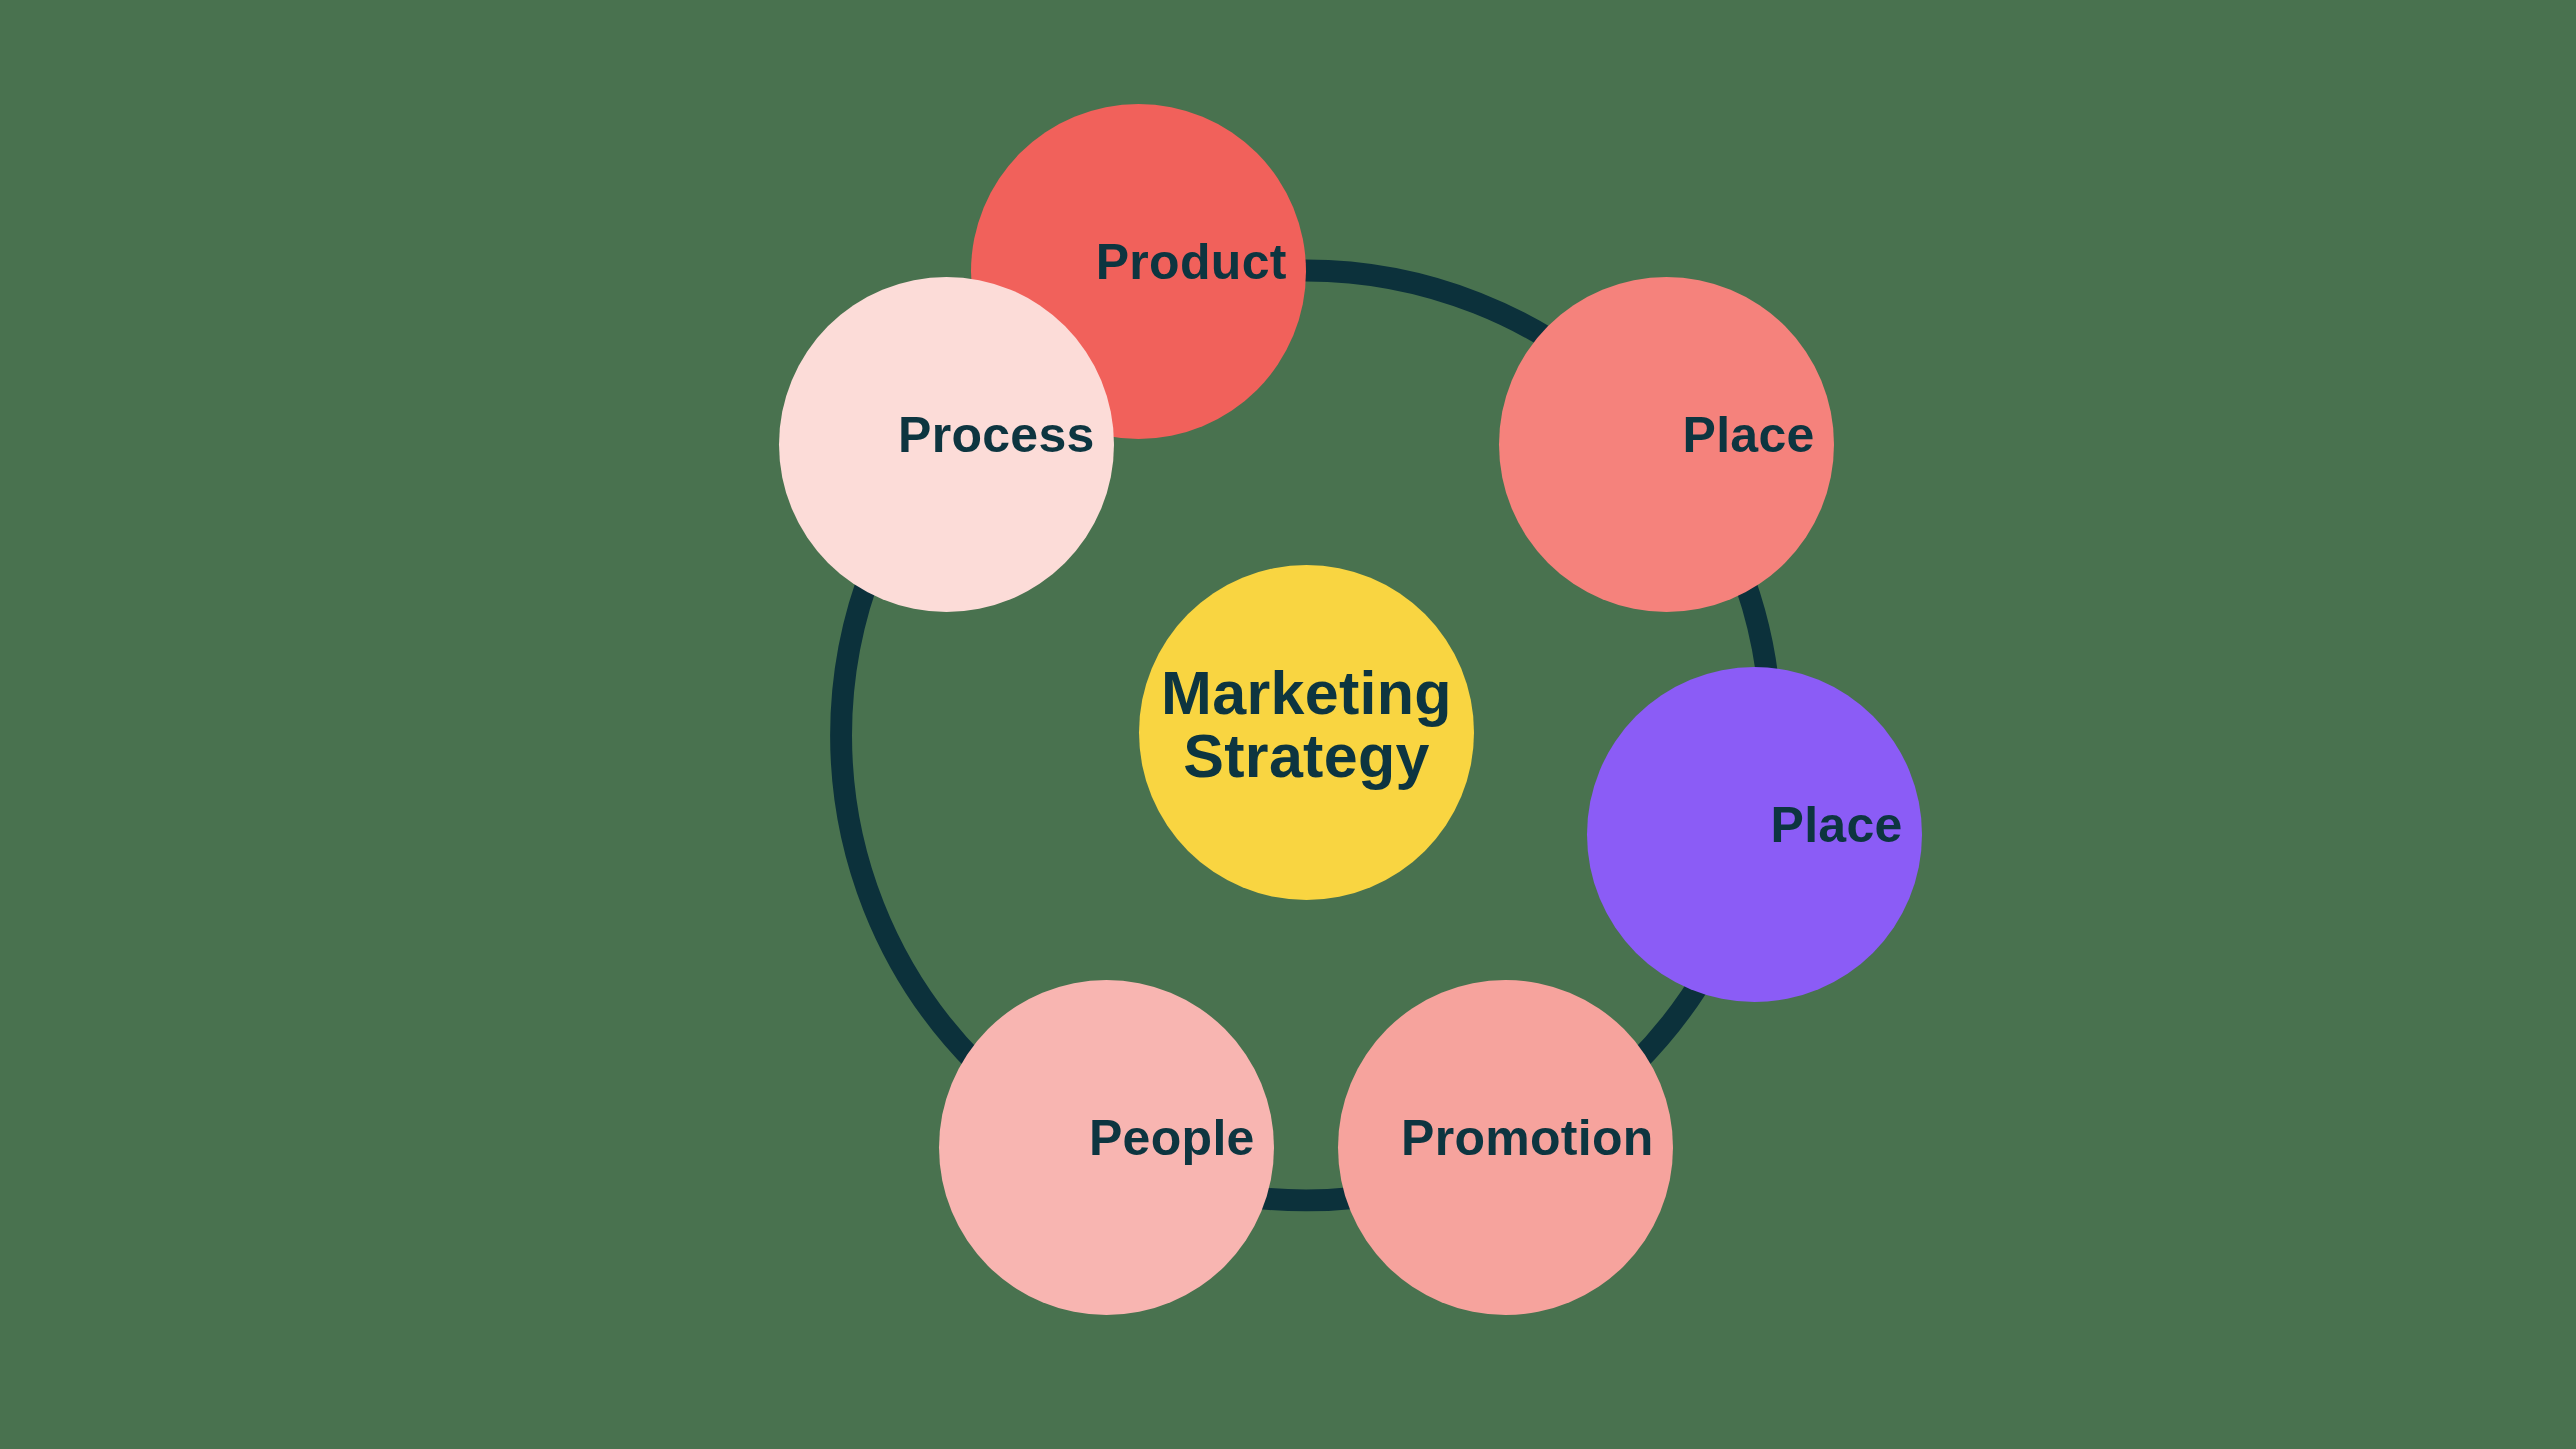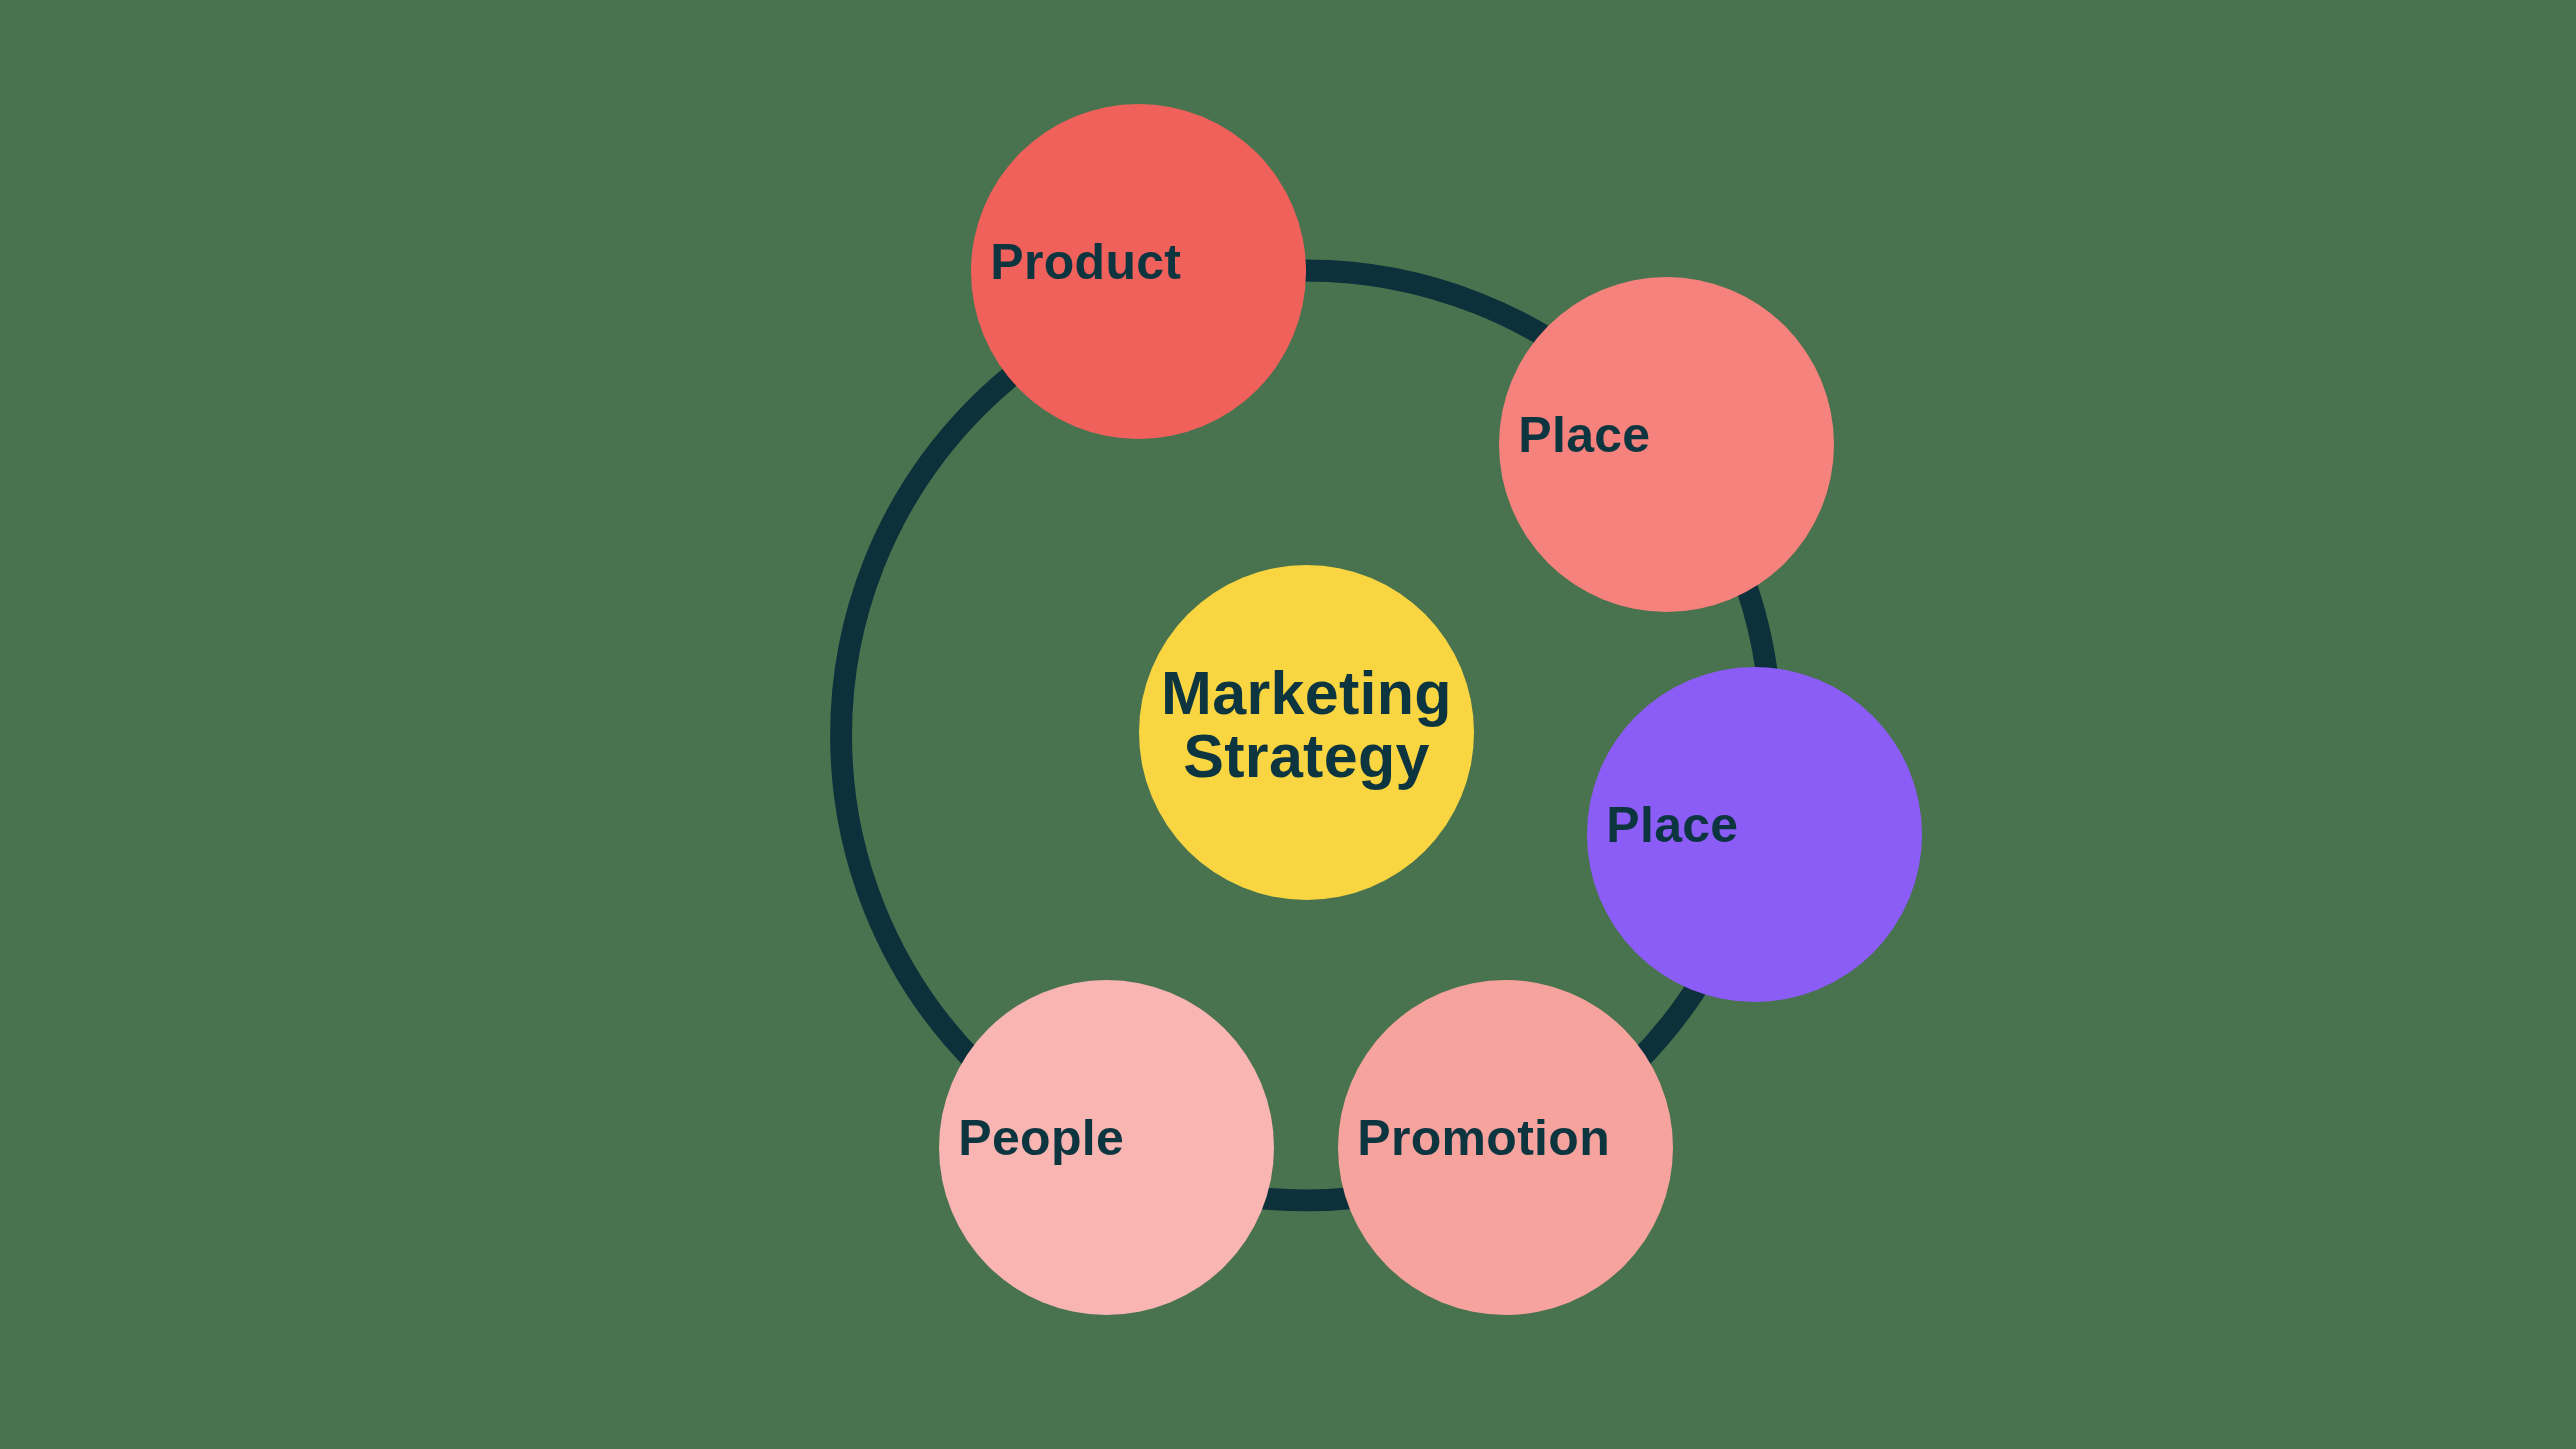--- a/index.html
+++ b/index.html
@@ -20,21 +20,21 @@
     position: absolute;
     left: 0; top: 0;
     width: 2576px;
     height: 1449px;
   }
   .node {
     position: absolute;
     border-radius: 50%;
     display: flex;
     align-items: center;
-    justify-content: flex-start;
+    justify-content: flex-end;
     text-align: center;
   }
   .node .label {
     font-weight: 700;
     font-size: 50px;
     line-height: 1.06;
     letter-spacing: 0.3px;
     transform: translateY(-9px);
     padding: 0 19.3px;
   }
@@ -77,19 +77,22 @@
 
   <div class="node pos-people" style="background-color: rgb(248, 181, 177);">
     <div class="label">People</div>
   </div>
 
   <div class="node pos-promotion" style="background-color: rgb(246, 163, 157);">
     <div class="label">Promotion</div>
   </div>
 
 
+  <div class="node pos-process" style="background-color: rgb(252, 220, 216);">
+    <div class="label">Process</div>
+  </div>
 
   <div class="node hub pos-hub" style="background-color: rgb(249, 213, 65);">
     <div class="label">Marketing Strategy</div>
   </div>
 
 </div>
 
 
 </body></html>

